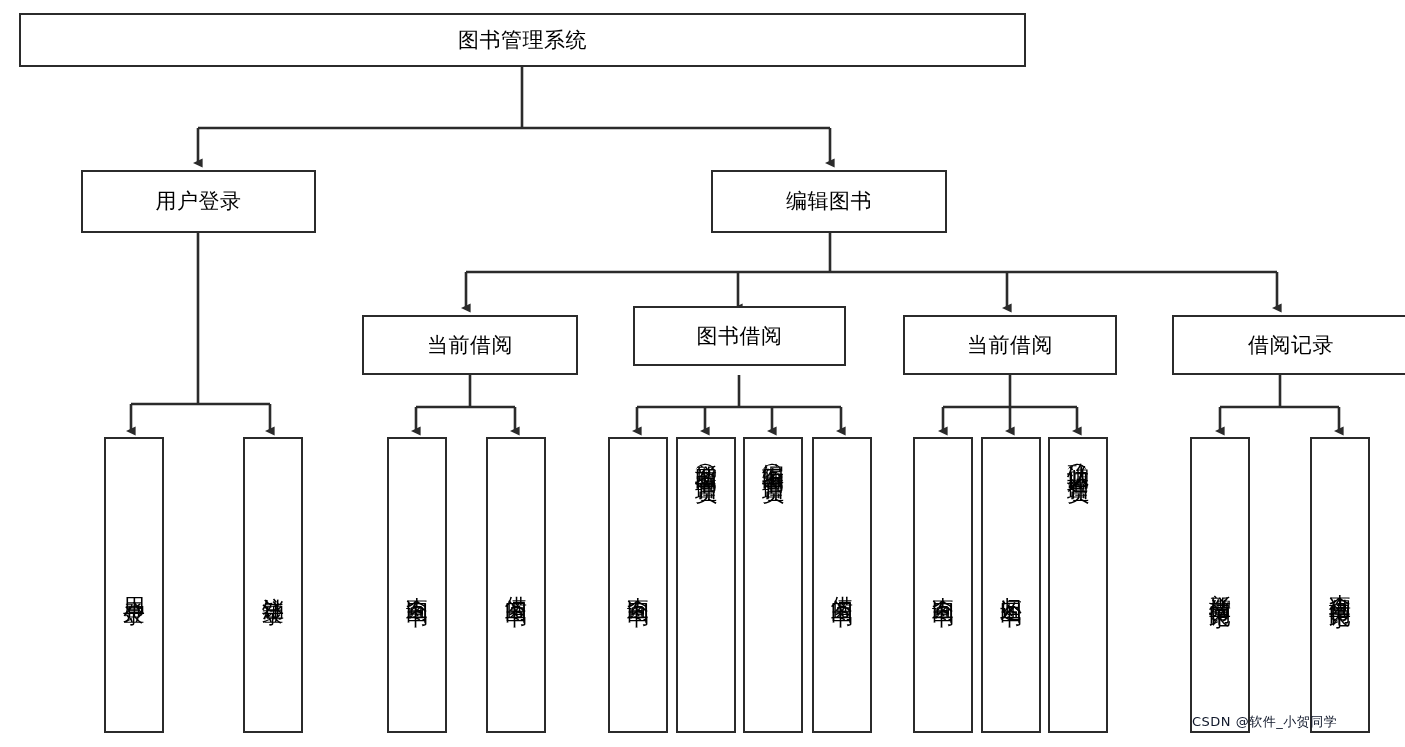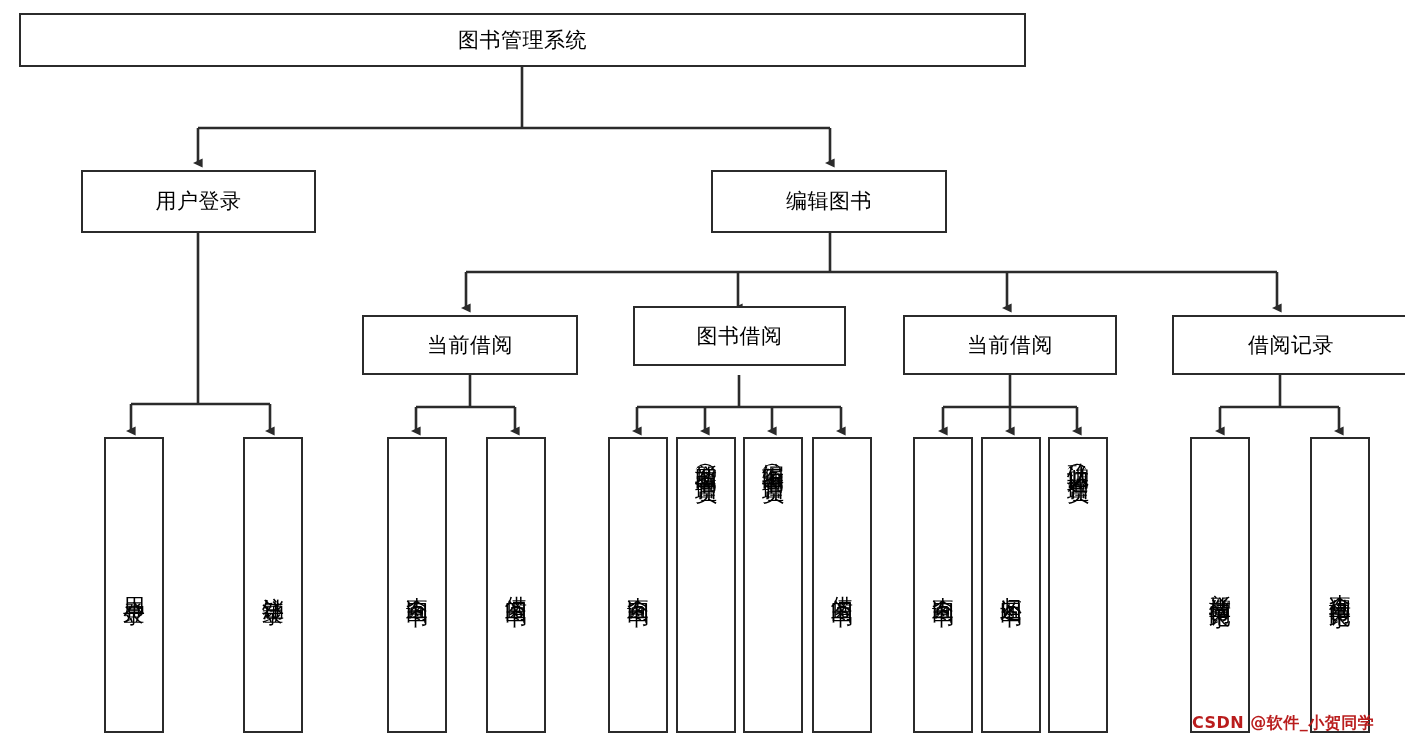--- a/index.html
+++ b/index.html
@@ -59,26 +59,25 @@
     letter-spacing: 3px;
     line-height: 1;
     white-space: nowrap;
   }
   .node.leaf.centered {
     align-items: center;
     padding-top: 0;
   }
   .watermark {
     position: absolute;
-    color: #b91c1c;
-    font-size: 16px;
+    color: #0f172a;
+    font-size: 13px;
     letter-spacing: 0.5px;
     white-space: nowrap;
     user-select: none;
-    font-weight: bold;
   }
 </style>
 </head>
 <body>
 
 <div id="diagram-root">
 
   <svg id="edges" viewBox="0 0 1405 747">
     <defs>
       <marker id="arrow" markerWidth="12" markerHeight="12" refX="5.2" refY="5" orient="auto" markerUnits="userSpaceOnUse">

